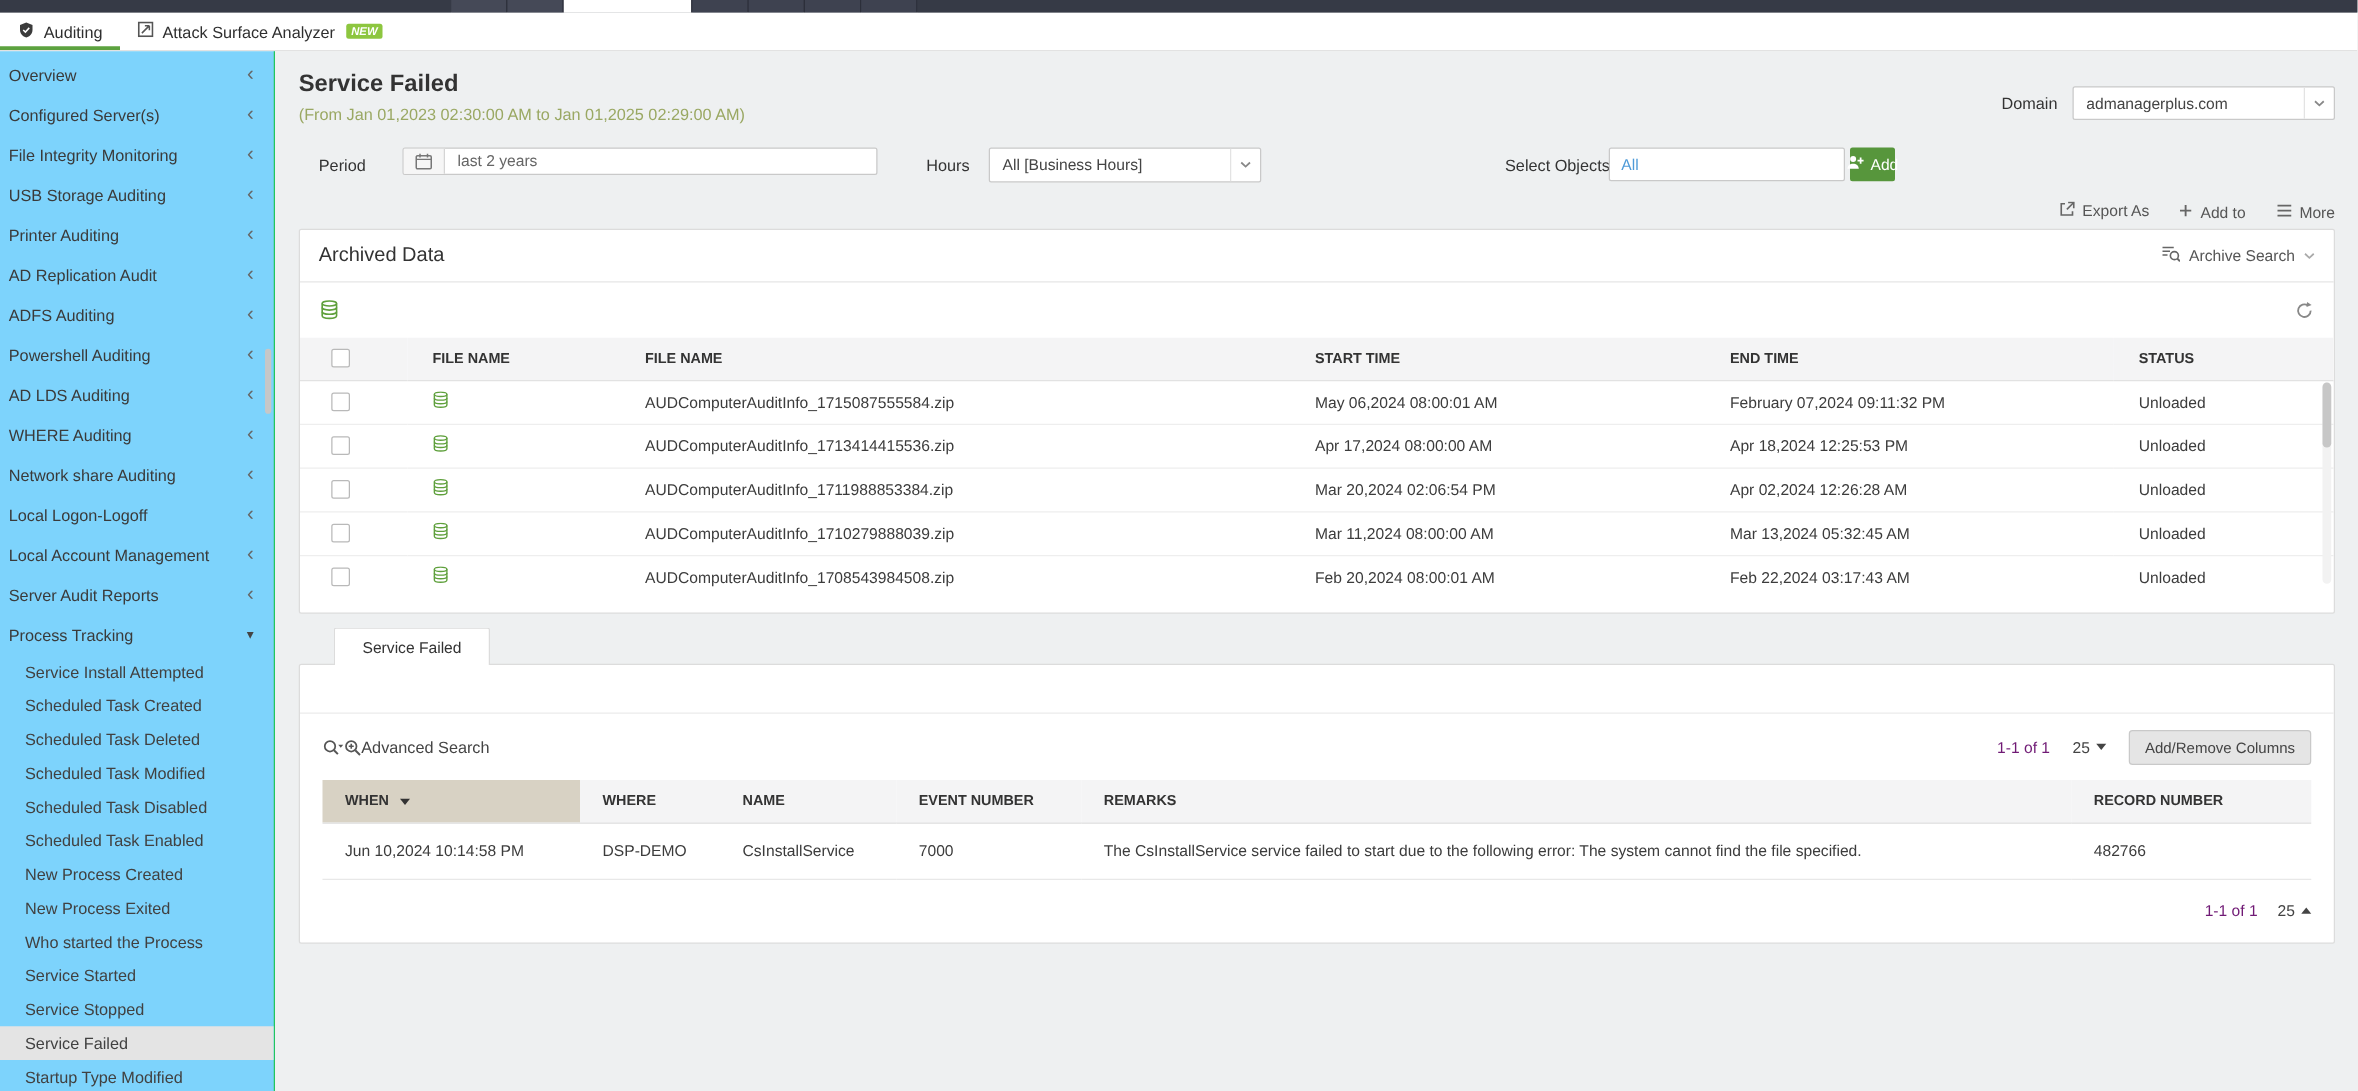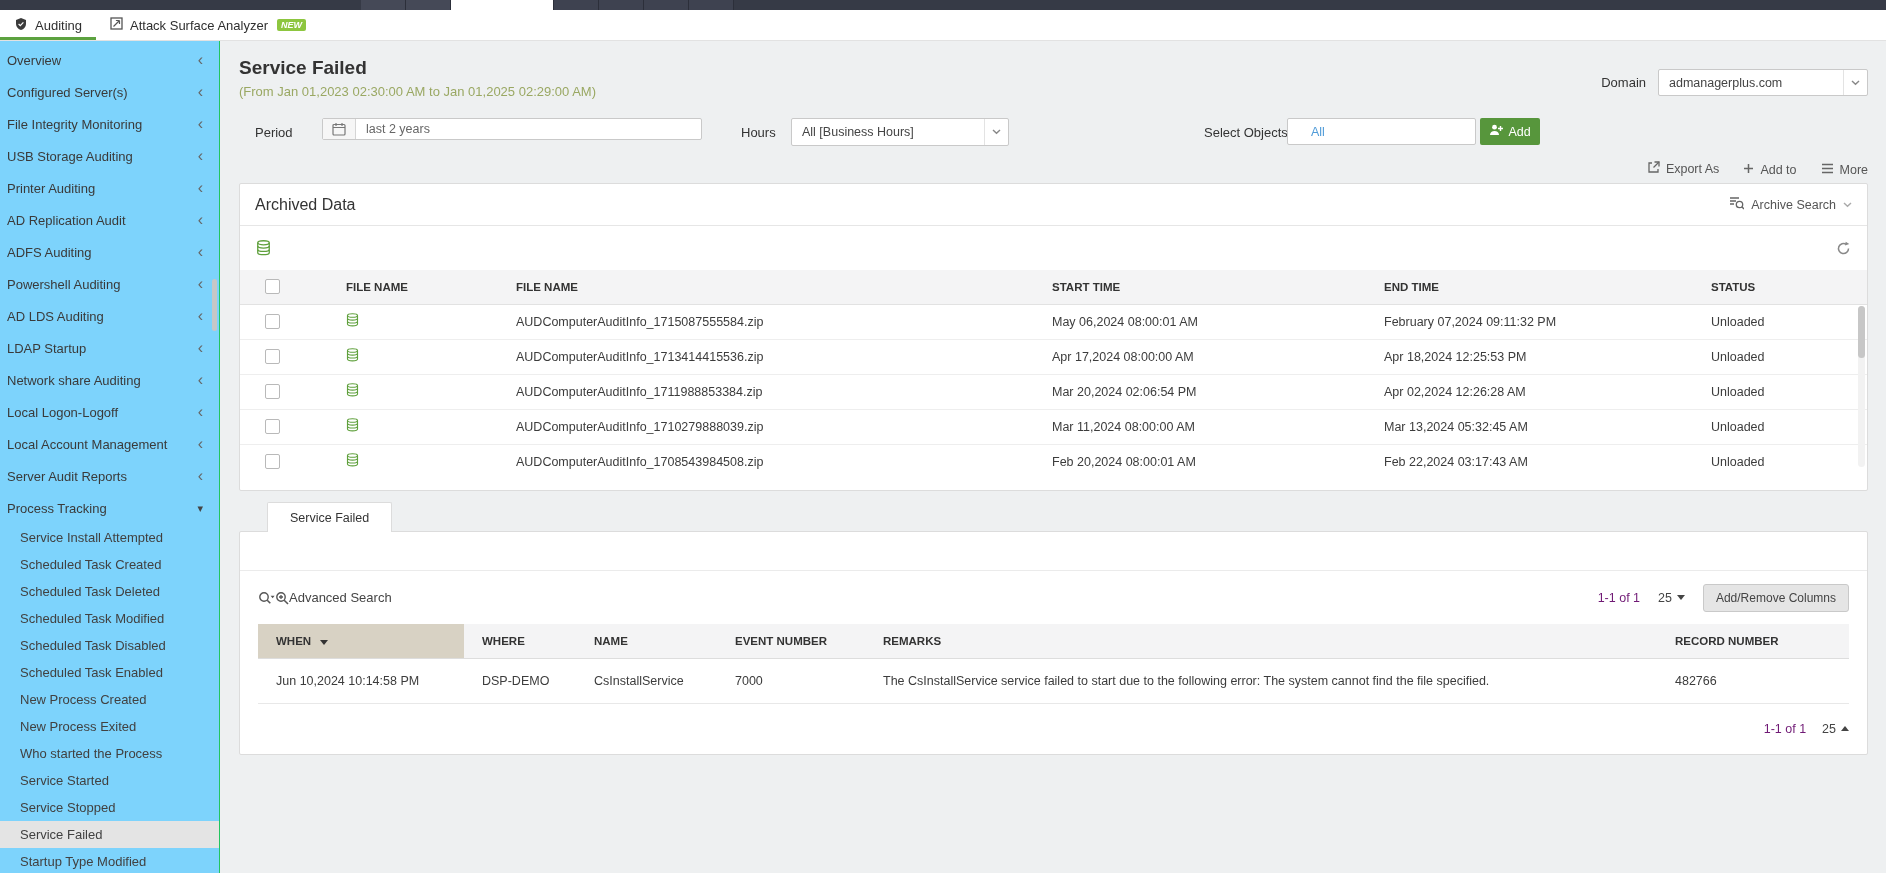--- a/index.html
+++ b/index.html
@@ -49,23 +49,23 @@
   .filters{position:relative;height:28px;margin-top:19px}
   .f-abs{position:absolute;top:0;height:28px;display:flex;align-items:center}
   .lbl-plain{font-size:13px;color:#333}
   #f-period-label{left:16px}
   #f-period-box{left:83px;width:380px;height:22px;border:1px solid #c9c9c9;background:#fff;border-radius:2px;display:flex;align-items:stretch}
   .cal-btn{width:33px;border-right:1px solid #d5d5d5;background:#f6f6f6;display:flex;align-items:center;justify-content:center;cursor:pointer}
   .period-val{padding:0 10px;color:#666;font-size:12.5px;display:flex;align-items:center}
   #f-hours-label{left:502px}
   #f-hours-select{left:552px;width:218px}
   #f-so-label{left:965px}
-  #f-so-input{left:1048px;width:189px;height:27px;border:1px solid #c9c9c9;background:#fff;border-radius:2px;display:flex;align-items:center;padding:0 23px}
+  #f-so-input{left:1048px;width:189px;height:27px;border:1px solid #c9c9c9;background:#fff;border-radius:2px;display:flex;align-items:center;padding:0 9px}
   #f-so-input .so-val{font-size:12.5px;color:#4f9bd8}
-  #f-add-btn{left:1241px;width:60px;height:27px;background:#57963c;border-radius:2px;display:flex;align-items:center;justify-content:center;gap:5px;cursor:pointer}
+  #f-add-btn{left:1241px;width:36px;height:27px;background:#57963c;border-radius:2px;display:flex;align-items:center;justify-content:center;gap:5px;cursor:pointer}
   #f-add-btn .alabel{color:#fff;font-size:12.5px}
 
   
   .actions{display:flex;justify-content:flex-end;gap:24px;margin-top:9px;height:22px;align-items:flex-end}
   .action{display:flex;align-items:center;gap:6px;font-size:12.5px;color:#555;cursor:pointer}
 
   
   .panel{background:#fff;border:1px solid #dcdcdc;border-radius:2px}
   .arch-panel{margin-top:6px;padding-bottom:20px}
   .arch-head{height:42px;display:flex;align-items:center;justify-content:space-between;padding:0 15px;border-bottom:1px solid #e6e6e6}
@@ -208,21 +208,21 @@
 
         </div>
 
         <div class="snav-item">
           <span class="lbl">AD LDS Auditing</span>
           <span class="chev-left">‹</span>
 
         </div>
 
         <div class="snav-item">
-          <span class="lbl">LDAP Startup</span>
+          <span class="lbl">WHERE Auditing</span>
           <span class="chev-left">‹</span>
 
         </div>
 
         <div class="snav-item">
           <span class="lbl">Network share Auditing</span>
           <span class="chev-left">‹</span>
 
         </div>
 

